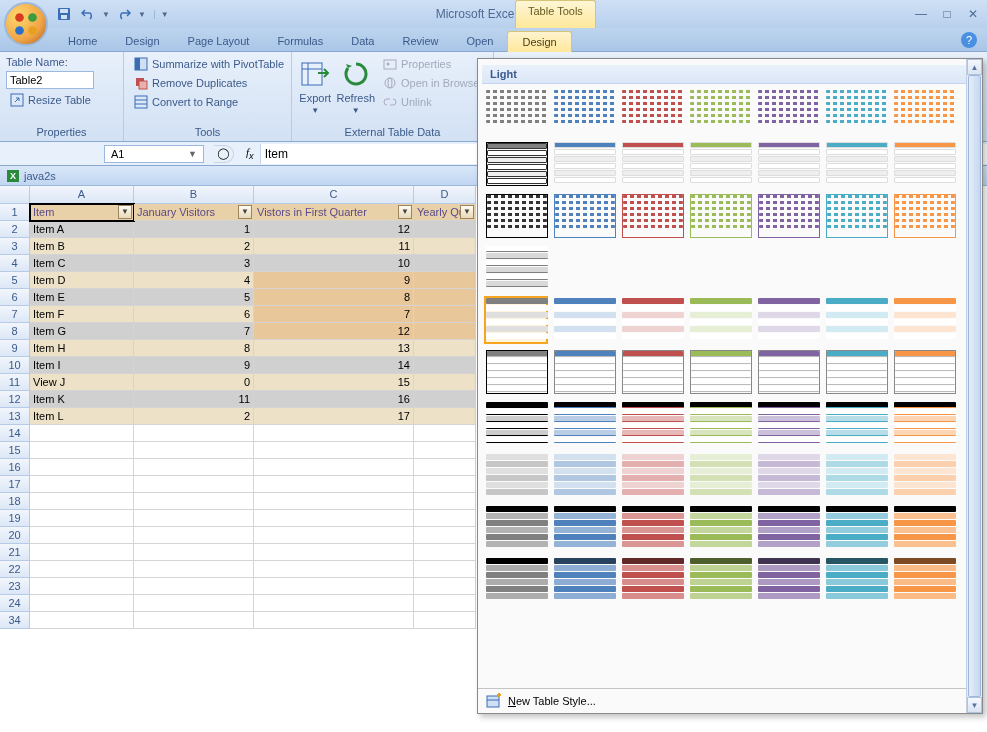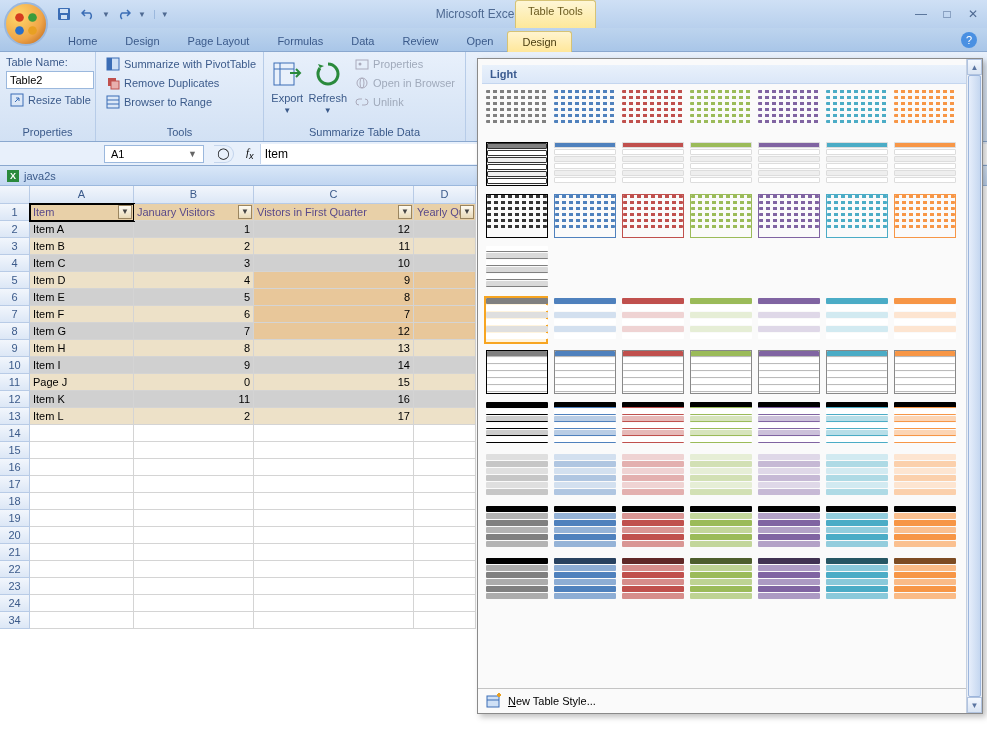--- a/index.html
+++ b/index.html
@@ -131,21 +131,21 @@
       <div class="tab">Formulas</div>
       <div class="tab">Data</div>
       <div class="tab">Review</div>
       <div class="tab">Open</div>
       <div class="tab active">Design</div>
     </div>
   <div class="help-icon">?</div>
 </div>
 
 <div class="ribbon">
-  <div class="ribgroup" style="width:96px;">
+  <div class="ribgroup" style="width:124px;">
     <div class="body">
         <div class="prop-col">
       <div>Table Name:</div>
       <input class="prop-input" value="Table2" style="">
       <div class="rib-item">
             <svg width="14" height="14">
               <rect x="1" y="1" width="12" height="12" stroke="#3b6db5" fill="none"></rect>
               <path d="M5 9 L9 5 M9 5 h-3 M9 5 v3" stroke="#3b6db5" fill="none"></path>
             </svg>
             <span>Resize Table</span>
@@ -170,21 +170,21 @@
               <rect x="5" y="5" width="8" height="8" fill="#e8b0ad" stroke="#c0504d"></rect>
             </svg>
             <span>Remove Duplicates</span>
           </div>
       <div class="rib-item">
             <svg width="14" height="14">
               <rect x="1" y="1" width="12" height="12" stroke="#3b6db5" fill="none"></rect>
               <line x1="1" y1="5" x2="13" y2="5" stroke="#3b6db5"></line>
               <line x1="1" y1="9" x2="13" y2="9" stroke="#3b6db5"></line>
             </svg>
-            <span>Browser to Range</span>
+            <span>Convert to Range</span>
           </div>
     </div>
       </div>
     <div class="label">Tools</div>
   </div>
   <div class="ribgroup" style="width:202px;">
     <div class="body">
       <div class="bigbtn">
         <div class="ic">
             <svg width="30" height="30" viewBox="0 0 30 30">
@@ -223,21 +223,21 @@
             <span>Open in Browser</span>
           </div>
         <div class="rib-item disabled">
             <svg width="14" height="14">
               <path d="M4 10 A3 3 0 0 1 4 4 L7 4 M10 4 A3 3 0 0 1 10 10 L7 10" stroke="#aab" fill="none"></path>
             </svg>
             <span>Unlink</span>
           </div>
       </div>
     </div>
-    <div class="label">Summarize Table Data</div>
+    <div class="label">External Table Data</div>
   </div>
 </div>
 
 <div class="formulabar">
   <div class="namebox">
       <span>A1</span>
       <span class="dd">▼</span>
     </div>
   <div class="fx-area">
     <div class="circ">◯</div>
@@ -305,21 +305,21 @@
       <div class="cell band0">Item H</div>
       <div class="cell band0 numcell">8</div>
       <div class="cell band0 numcell">13</div>
       <div class="cell band0"></div>
       <div class="rowhdr">10</div>
       <div class="cell band1">Item I</div>
       <div class="cell band1 numcell">9</div>
       <div class="cell band1 numcell">14</div>
       <div class="cell band1"></div>
       <div class="rowhdr">11</div>
-      <div class="cell band0">Page J</div>
+      <div class="cell band0">View J</div>
       <div class="cell band0 numcell">0</div>
       <div class="cell band0 numcell">15</div>
       <div class="cell band0"></div>
       <div class="rowhdr">12</div>
       <div class="cell band1">Item K</div>
       <div class="cell band1 numcell">11</div>
       <div class="cell band1 numcell">16</div>
       <div class="cell band1"></div>
       <div class="rowhdr">13</div>
       <div class="cell band0">Item L</div>

